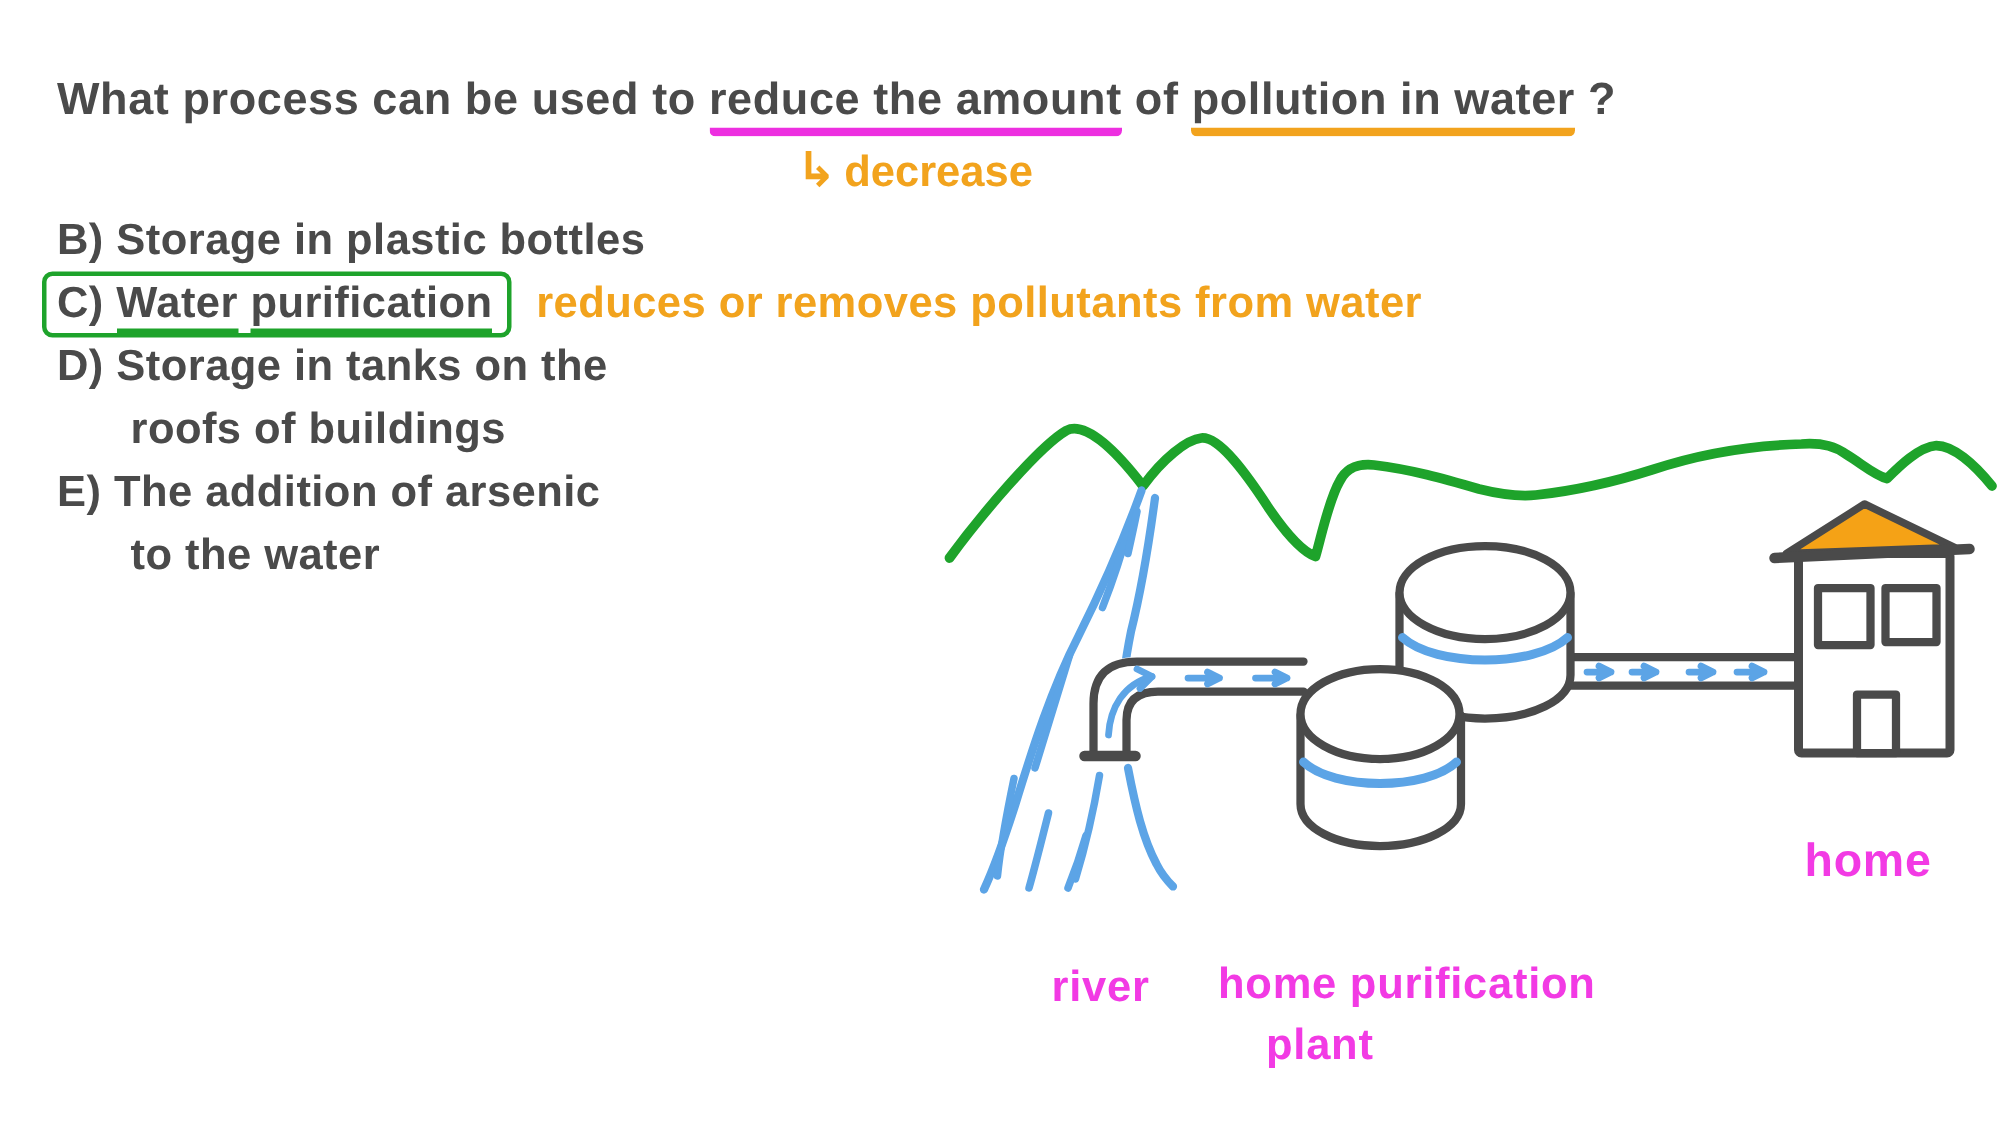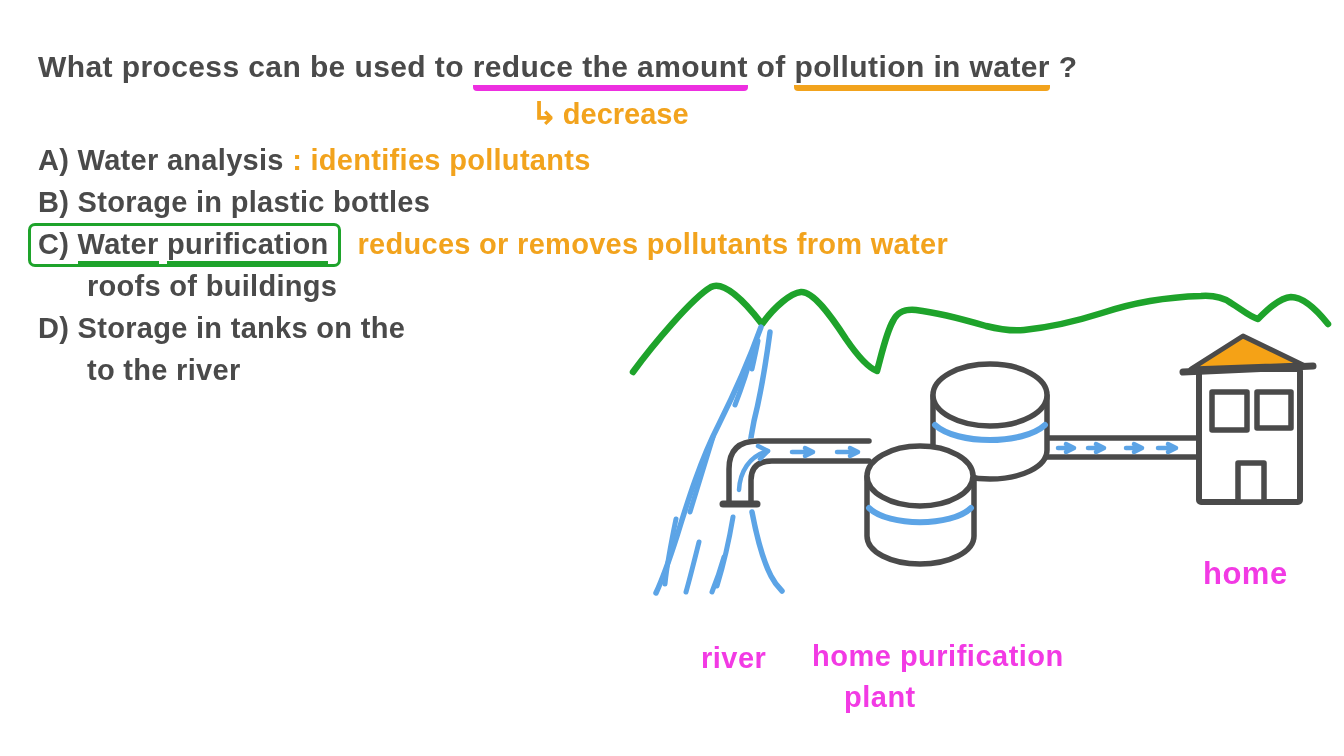--- a/index.html
+++ b/index.html
@@ -43,26 +43,26 @@
 </head>
 <body>
 
 <div class="canvas">
 
   <div class="question"><span>What process can be used to </span><span class="u-mag">reduce the amount</span><span> of </span><span class="u-org">pollution in water</span><span> ?</span></div>
 
   <div class="note-decrease"><span class="arrow">↳</span><span>decrease</span></div>
 
   <div class="options">
-    <span class="opt-line"><span>A) </span><span>Water analysis </span><span class="org">: identifies pollutants</span></span>
     <span class="opt-line"><span>B) </span><span>Storage in plastic bottles</span></span>
     <span class="opt-line"><span class="c-box"><span>C) </span><span class="u-grn">Water</span><span> </span><span class="u-grn">purification</span></span><span class="org c-note">reduces or removes pollutants from water</span></span>
+    <span class="opt-line"><span>D) </span><span>Storage in tanks on the</span></span>
     <span class="opt-line indent"><span>roofs of buildings</span></span>
-    <span class="opt-line"><span>D) </span><span>Storage in tanks on the</span></span>
-    <span class="opt-line indent"><span>to the river</span></span>
+    <span class="opt-line"><span>E) </span><span>The addition of arsenic</span></span>
+    <span class="opt-line indent"><span>to the water</span></span>
   </div>
 
   <svg class="diagram-svg" width="744" height="476" viewBox="600 280 744 476">
 
     <path class="green-s" stroke-width="6.5" d="M 633 372 C 652 346 692 298 711 287 C 723 281 742 298 762 324
          C 775 306 791 293 801 292 C 813 291 831 316 846 339 C 859 358 869 368 877 371
          C 881 357 886 333 893 321 C 898 311 906 309 916 310 C 941 313 962 319 986 326
          C 1002 330 1014 331 1024 330 C 1052 327 1077 321 1102 313
          C 1132 303 1167 297 1201 296 C 1216 295 1224 298 1231 303
          C 1241 309 1250 317 1258 319 C 1266 311 1279 298 1291 297 C 1302 297 1316 309 1328 324"></path>

